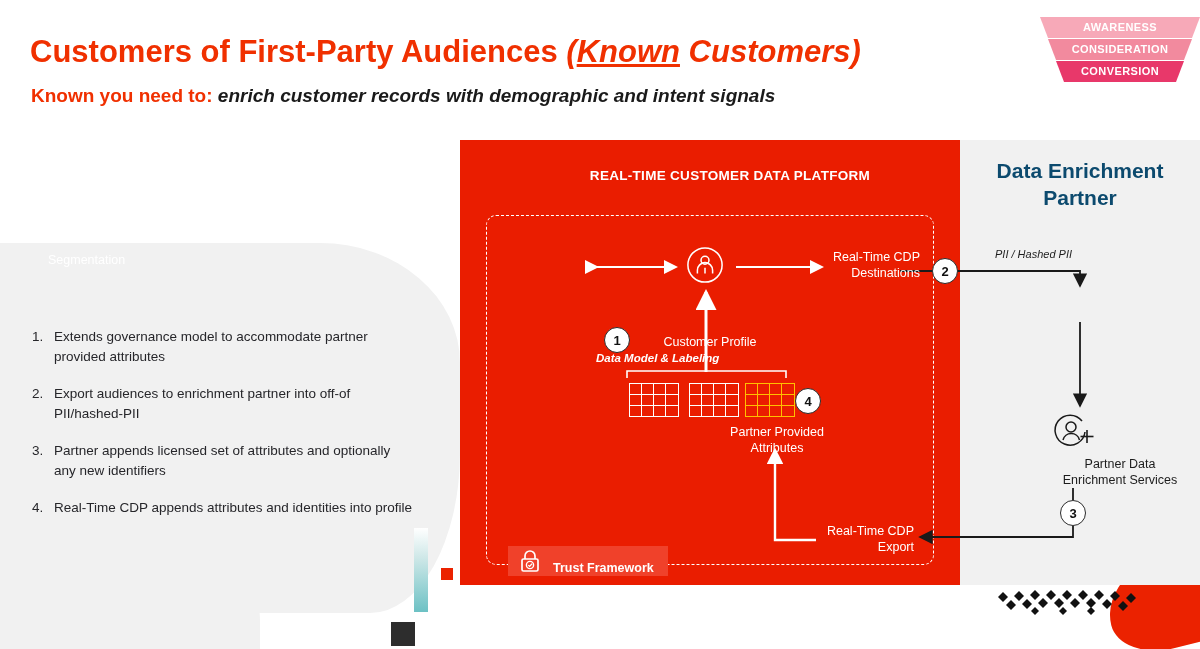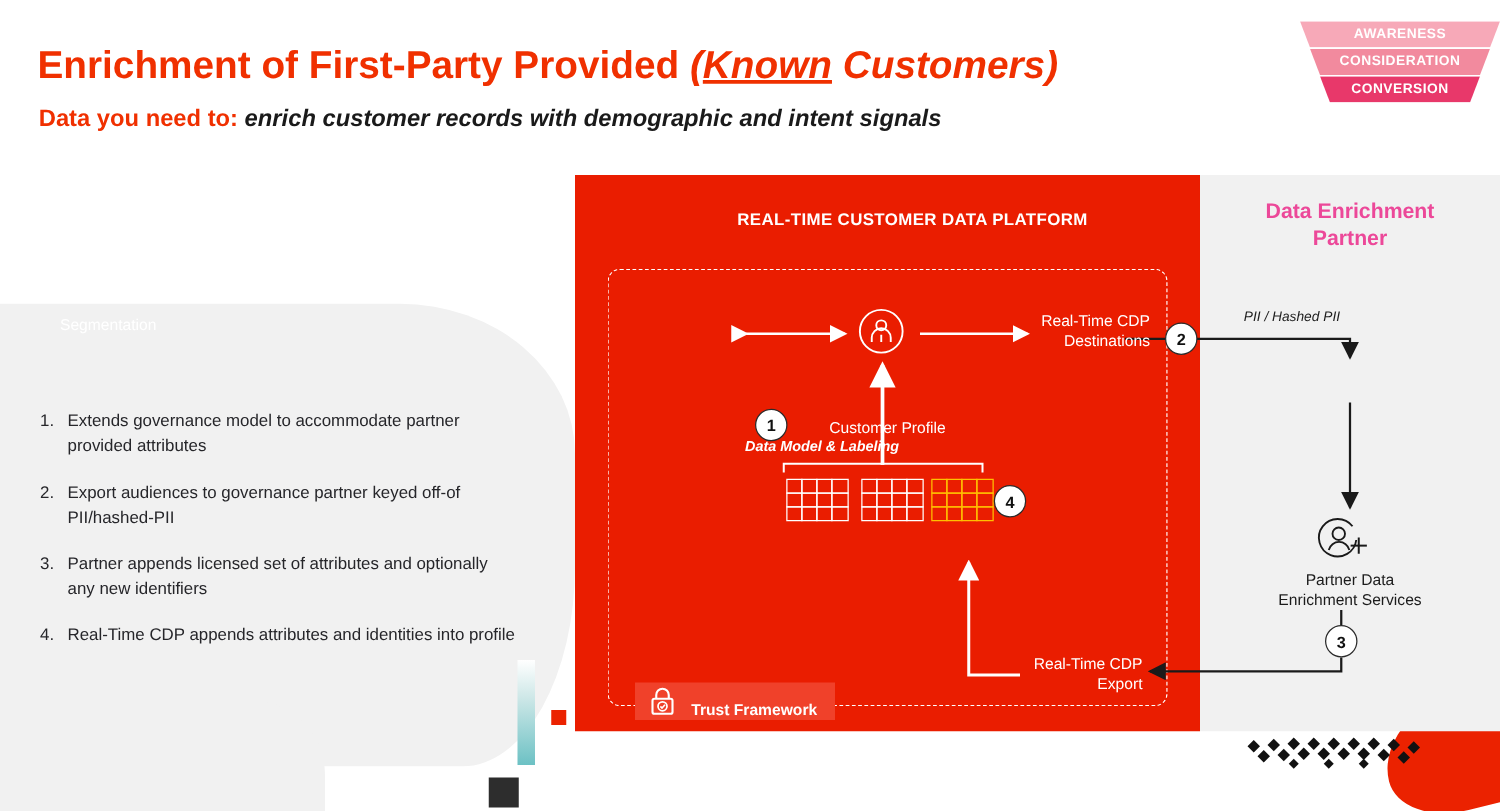--- a/index.html
+++ b/index.html
@@ -118,27 +118,27 @@
   }
   .b1 { left: 604px; top: 327px; }
   .b2 { left: 932px; top: 258px; }
   .b3 { left: 1060px; top: 500px; }
   .b4 { left: 795px; top: 388px; }
 
   
   .partner-panel { position: absolute; left: 960px; top: 140px; width: 240px; height: 445px; background: #f1f1f1; }
   .partner-title {
     position: absolute; left: 960px; top: 158px; width: 240px; text-align: center;
-    font-size: 17px; font-weight: bold; color: #ec4899; line-height: 1.28;
+    font-size: 21px; font-weight: bold; color: #0c4a6e; line-height: 1.28;
   }
   .p-lbl { position: absolute; font-size: 12.5px; color: #1c1c1c; text-align: center; line-height: 1.3; }
   .p-ital { position: absolute; font-size: 11px; font-style: italic; color: #1c1c1c; line-height: 1.3; }
   .pii-top { left: 995px; top: 247px; }
   .pdest { left: 1000px; top: 292px; width: 160px; }
-  .pservices { left: 1000px; top: 456px; width: 160px; }
+  .pservices { left: 1040px; top: 456px; width: 160px; }
   .pii-bot { left: 990px; top: 543px; width: 150px; text-align: left; }
   .enrich-icon { position: absolute; left: 1052px; top: 412px; width: 44px; height: 40px; }
 
   svg.overlay { position: absolute; left: 0; top: 0; width: 1200px; height: 649px; pointer-events: none; }
 </style>
 </head>
 <body>
 
 <div id="slide">
 
@@ -179,32 +179,32 @@
       <span>AWARENESS</span>
     </div>
     <div class="funnel-row" style="top:44px;width:160px;clip-path:polygon(10% 0,90% 0,85% 100%,15% 100%);background:#e8386a;">
       <span>CONVERSION</span>
     </div>
     <div class="funnel-row" style="top:22px;width:160px;clip-path:polygon(5% 0,95% 0,90% 100%,10% 100%);background:#f28a9e;">
       <span>CONSIDERATION</span>
     </div>
   </div>
 
-  <div class="title"><span>Enrichment of First-Party Provided </span><span class="ital"><span>(</span><u>Known</u><span> Customers)</span></span></div>
-
-  <div class="subtitle"><span class="lead">Data you need to: </span><span class="rest">enrich customer records with demographic and intent signals</span></div>
+  <div class="title"><span>Customers of First-Party Audiences </span><span class="ital"><span>(</span><u>Known</u><span> Customers)</span></span></div>
+
+  <div class="subtitle"><span class="lead">Known you need to: </span><span class="rest">enrich customer records with demographic and intent signals</span></div>
 
   <div class="bullets">
     <div class="bullet">
       <span class="num">1.</span>
       <span class="txt">Extends governance model to accommodate partner provided attributes</span>
     </div>
     <div class="bullet">
       <span class="num">2.</span>
-      <span class="txt">Export audiences to governance partner keyed off-of PII/hashed-PII</span>
+      <span class="txt">Export audiences to enrichment partner into off-of PII/hashed-PII</span>
     </div>
     <div class="bullet">
       <span class="num">3.</span>
       <span class="txt">Partner appends licensed set of attributes and optionally any new identifiers</span>
     </div>
     <div class="bullet">
       <span class="num">4.</span>
       <span class="txt">Real-Time CDP appends attributes and identities into profile</span>
     </div>
   </div>
@@ -306,20 +306,24 @@
     <div class="cell"></div>
       <div class="cell"></div>
     <div class="cell"></div>
       <div class="cell"></div>
     <div class="cell"></div>
       <div class="cell"></div>
     <div class="cell"></div>
       <div class="cell"></div>
   </div>
 
+  <div class="lbl-white ppa">
+    <span>Partner Provided</span><br>
+    <span>Attributes</span>
+  </div>
 
   <div class="lbl-white cdp-src">
     <span>Real-Time CDP</span><br>
     <span>Export</span>
   </div>
 
   <div class="trust">
     <svg class="trust-icon" viewBox="0 0 30 30">
       <path d="M10 13 v-3 a5 5 0 0 1 10 0 v3" fill="none" stroke="#ffffff" stroke-width="1.7"></path>
       <rect x="7" y="13" width="16" height="12" rx="1.5" fill="none" stroke="#ffffff" stroke-width="1.7"></rect>

